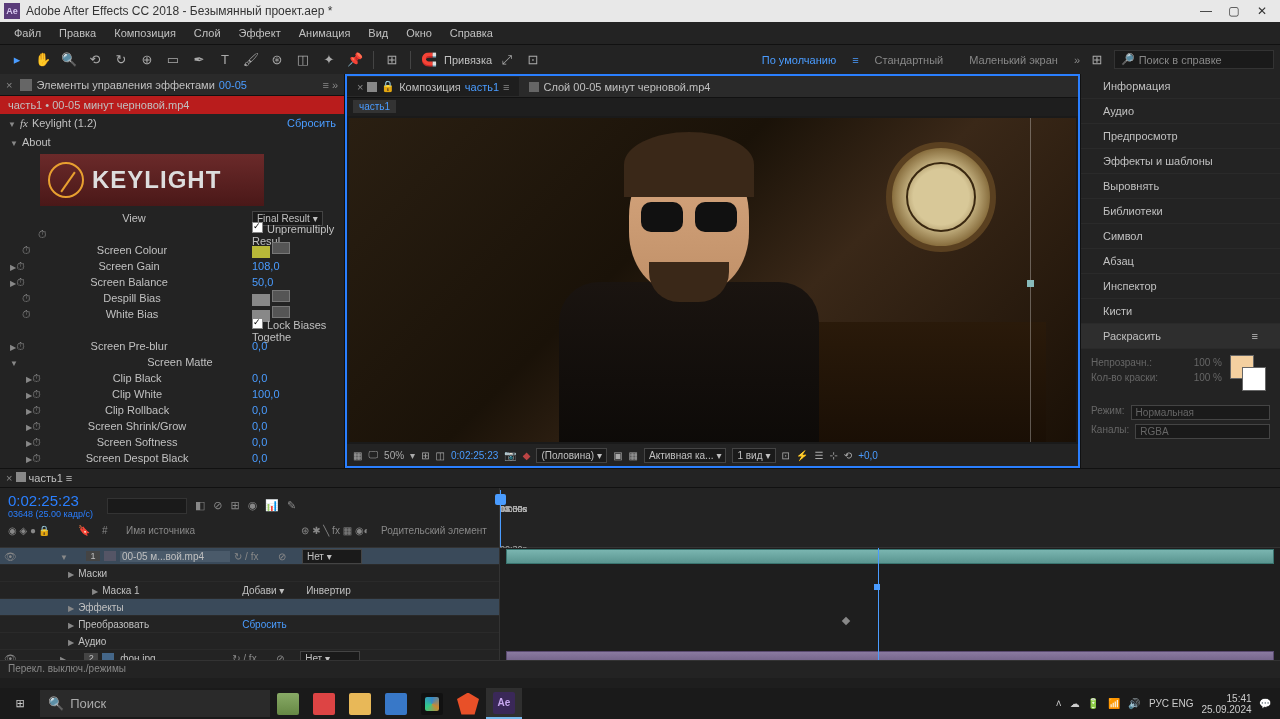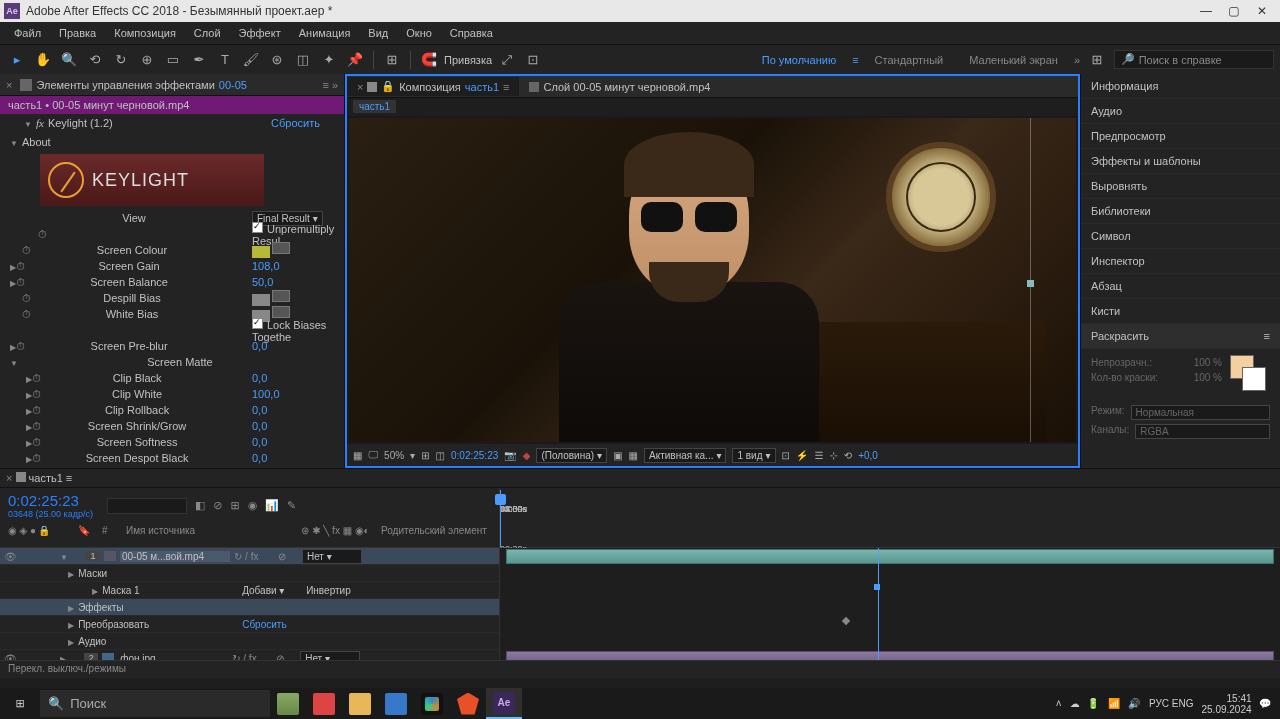--- a/index.html
+++ b/index.html
@@ -26,34 +26,34 @@
 
 
 .workspace { display: flex; height: 394px; }
 
 
 .effects-panel { width: 345px; background: #232323; border-right: 1px solid #111; display: flex; flex-direction: column; }
 .panel-tab { height: 22px; display: flex; align-items: center; padding: 0 6px; background: #2a2a2a; border-bottom: 1px solid #111; gap: 4px; font-size: 11px; }
 .panel-tab .close { color: #888; margin-right: 4px; }
 .panel-tab .ico { width: 12px; height: 12px; background: #666; }
 .panel-tab .link { color: #4a9cff; }
-.crumb { padding: 3px 8px; background: #701a75; font-size: 11px; }
-.eff-header { padding: 3px 24px; display: flex; align-items: center; gap: 4px; }
+.crumb { padding: 3px 8px; background: #b91c1c; font-size: 11px; }
+.eff-header { padding: 3px 8px; display: flex; align-items: center; gap: 4px; }
 .eff-header .name { flex: 1; }
 .eff-header .reset { color: #4a9cff; }
 .eff-body { padding: 2px 6px; overflow-y: auto; flex: 1; }
 .eff-row { display: flex; align-items: center; height: 16px; padding-left: 4px; }
 .eff-row .stopw { width: 12px; color: #888; }
 .eff-row .label { flex: 1; padding-left: 2px; text-align: center; }
 .eff-row .val { width: 110px; padding-left: 24px; }
 .eff-row .val.num { color: #4a9cff; }
 .keylight-logo { margin: 4px 0 4px 34px; width: 224px; height: 52px; background: linear-gradient(#6b2a2a,#4a1818); display: flex; align-items: center; padding-left: 8px; gap: 8px; }
 .keylight-logo .circ { width: 36px; height: 36px; border: 2px solid #e8a030; border-radius: 50%; position: relative; }
 .keylight-logo .circ::after { content:""; position:absolute; width: 2px; height: 24px; background:#e8a030; left: 17px; top: 6px; transform: rotate(35deg); }
-.keylight-logo .txt { color: #ddd; font-weight: normal; font-size: 18px; letter-spacing: 1px; }
+.keylight-logo .txt { color: #ddd; font-weight: bold; font-size: 24px; letter-spacing: 1px; }
 .swatch { width: 18px; height: 12px; display: inline-block; vertical-align: middle; }
 .picker { width: 18px; height: 12px; background: #555; display: inline-block; margin-left: 2px; border: 1px solid #777; }
 .checkbox { width: 11px; height: 11px; background: #fff; display: inline-block; margin-right: 4px; border: 1px solid #888; position: relative; }
 .checkbox::after { content: "✓"; position: absolute; font-size: 9px; top: -2px; left: 0; color: #000; }
 .dropdown { background: #1a1a1a; border: 1px solid #444; padding: 1px 4px; display: inline-flex; align-items: center; gap: 3px; font-size: 10px; }
 
 
 .comp-panel { flex: 1; background: #1a1a1a; border: 2px solid #2a7fff; display: flex; flex-direction: column; }
 .comp-tabs { height: 22px; display: flex; align-items: center; background: #2a2a2a; border-bottom: 1px solid #111; }
 .comp-tab { padding: 3px 10px; display: flex; gap: 4px; align-items: center; font-size: 11px; }
@@ -73,21 +73,21 @@
 .person .beard { position: absolute; left: 120px; top: 140px; width: 80px; height: 40px; background: #3a2818; border-radius: 0 0 30px 30px; }
 .person .body { position: absolute; left: 30px; top: 160px; width: 260px; height: 200px; background: linear-gradient(#1a1410, #0a0806); border-radius: 40px 40px 0 0; }
 .mask-line { position: absolute; right: 45px; top: 0; bottom: 0; width: 1px; background: rgba(255,255,255,0.3); }
 .mask-handle { position: absolute; right: 42px; top: 50%; width: 7px; height: 7px; background: #8bb; }
 .viewer-controls { height: 22px; background: #232323; display: flex; align-items: center; padding: 0 6px; gap: 6px; font-size: 10px; }
 .viewer-controls .vc { color: #aaa; }
 .viewer-controls .vcnum { color: #4a9cff; }
 
 
 .right-panel { width: 200px; background: #232323; border-left: 1px solid #111; display: flex; flex-direction: column; }
-.rpanel-item { padding: 6px 10px; border-bottom: 1px solid #2a2a2a; font-size: 11px; }
+.rpanel-item { padding: 6px 22px; border-bottom: 1px solid #2a2a2a; font-size: 11px; }
 .rpanel-item.hl { background: #2e2e2e; }
 .rpanel-paint { padding: 6px 10px; flex:1; }
 .rpanel-paint .swatches { position: relative; width: 40px; height: 40px; margin-left: auto; }
 .rpanel-paint .sw1 { position: absolute; width: 24px; height: 24px; background: #f4d0a0; border: 1px solid #666; }
 .rpanel-paint .sw2 { position: absolute; width: 24px; height: 24px; background: #fff; border: 1px solid #666; left: 12px; top: 12px; }
 .dim-row { display: flex; justify-content: space-between; color: #666; font-size: 10px; padding: 2px 0; }
 
 
 .timeline { height: 210px; background: #232323; border-top: 1px solid #111; display: flex; flex-direction: column; }
 .tl-tab { padding: 3px 6px; border-bottom: 1px solid #111; }
@@ -382,22 +382,22 @@
 
   <div class="right-panel">
     <div id="rpanels">
         <div class="rpanel-item">Информация</div>
         <div class="rpanel-item">Аудио</div>
         <div class="rpanel-item">Предпросмотр</div>
         <div class="rpanel-item">Эффекты и шаблоны</div>
         <div class="rpanel-item">Выровнять</div>
         <div class="rpanel-item">Библиотеки</div>
         <div class="rpanel-item">Символ</div>
+        <div class="rpanel-item">Абзац</div>
         <div class="rpanel-item">Инспектор</div>
-        <div class="rpanel-item">Абзац</div>
         <div class="rpanel-item">Кисти</div>
         <div class="rpanel-item hl">Раскрасить<span style="float:right">≡</span></div>
       </div>
     <div class="rpanel-paint">
       <div style="display:flex;gap:8px">
         <div style="flex:1">
           <div class="dim-row">
               <span>Непрозрачн.:</span>
               <span>100 %</span>
             </div>

